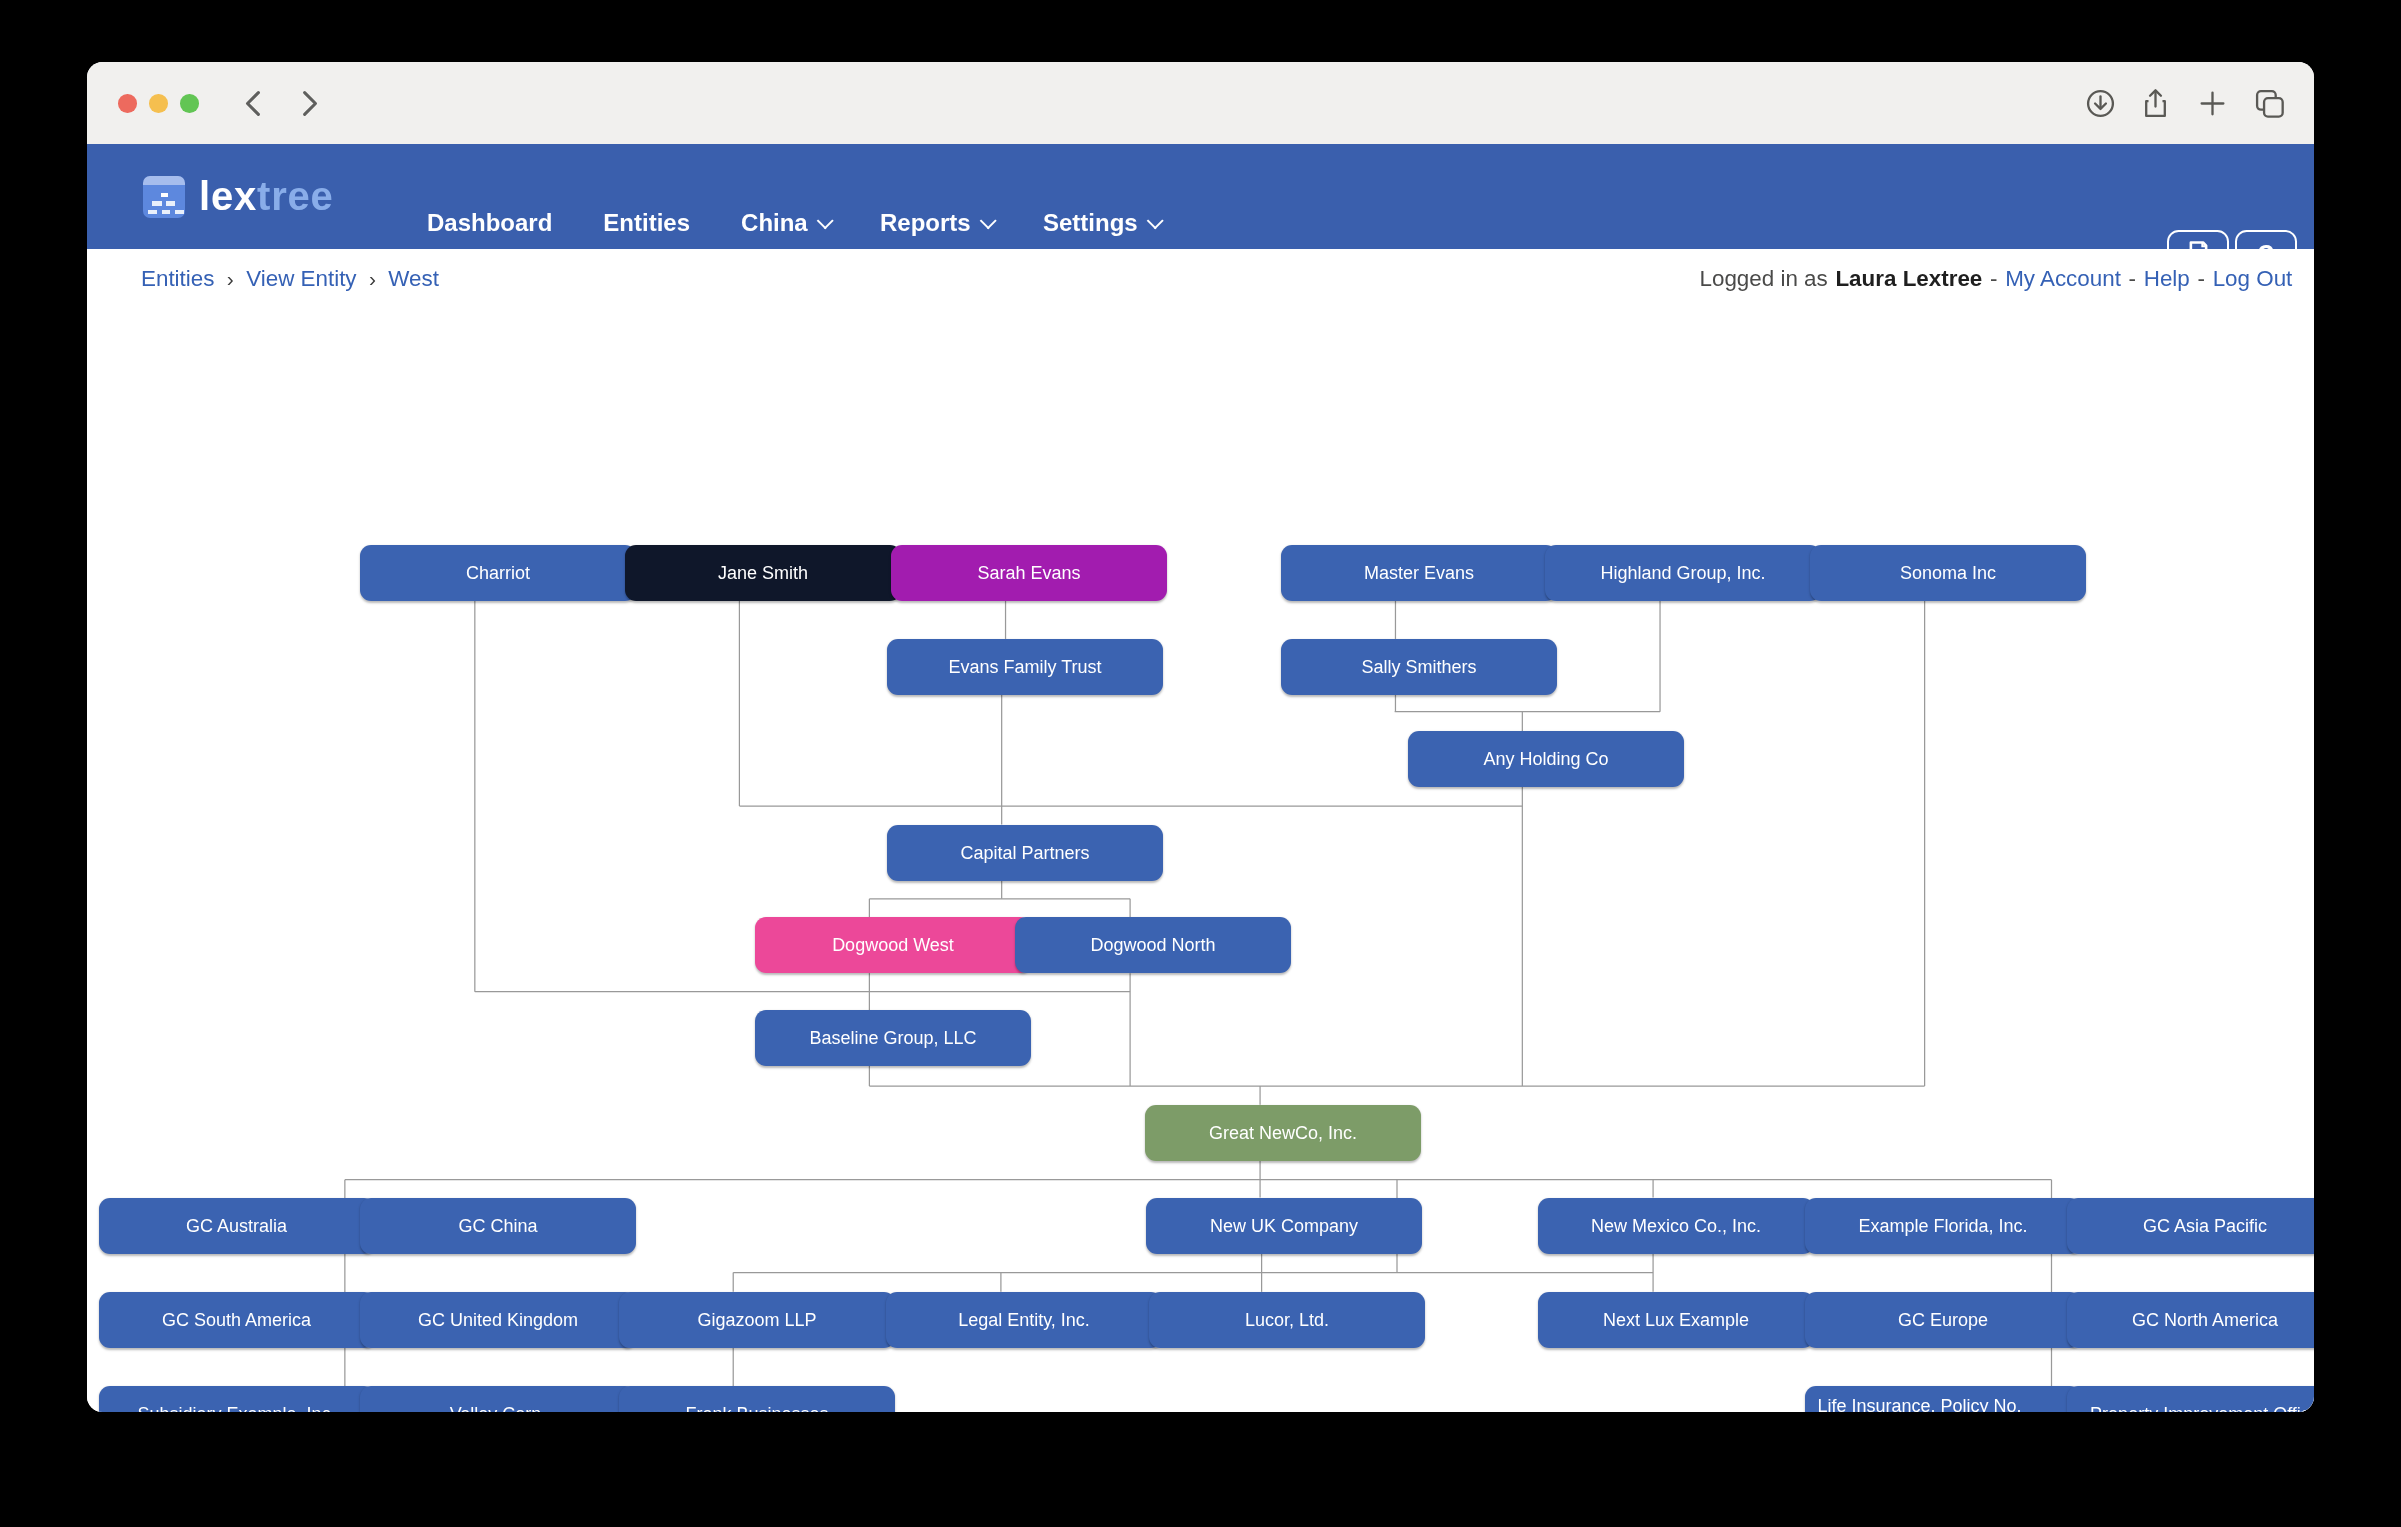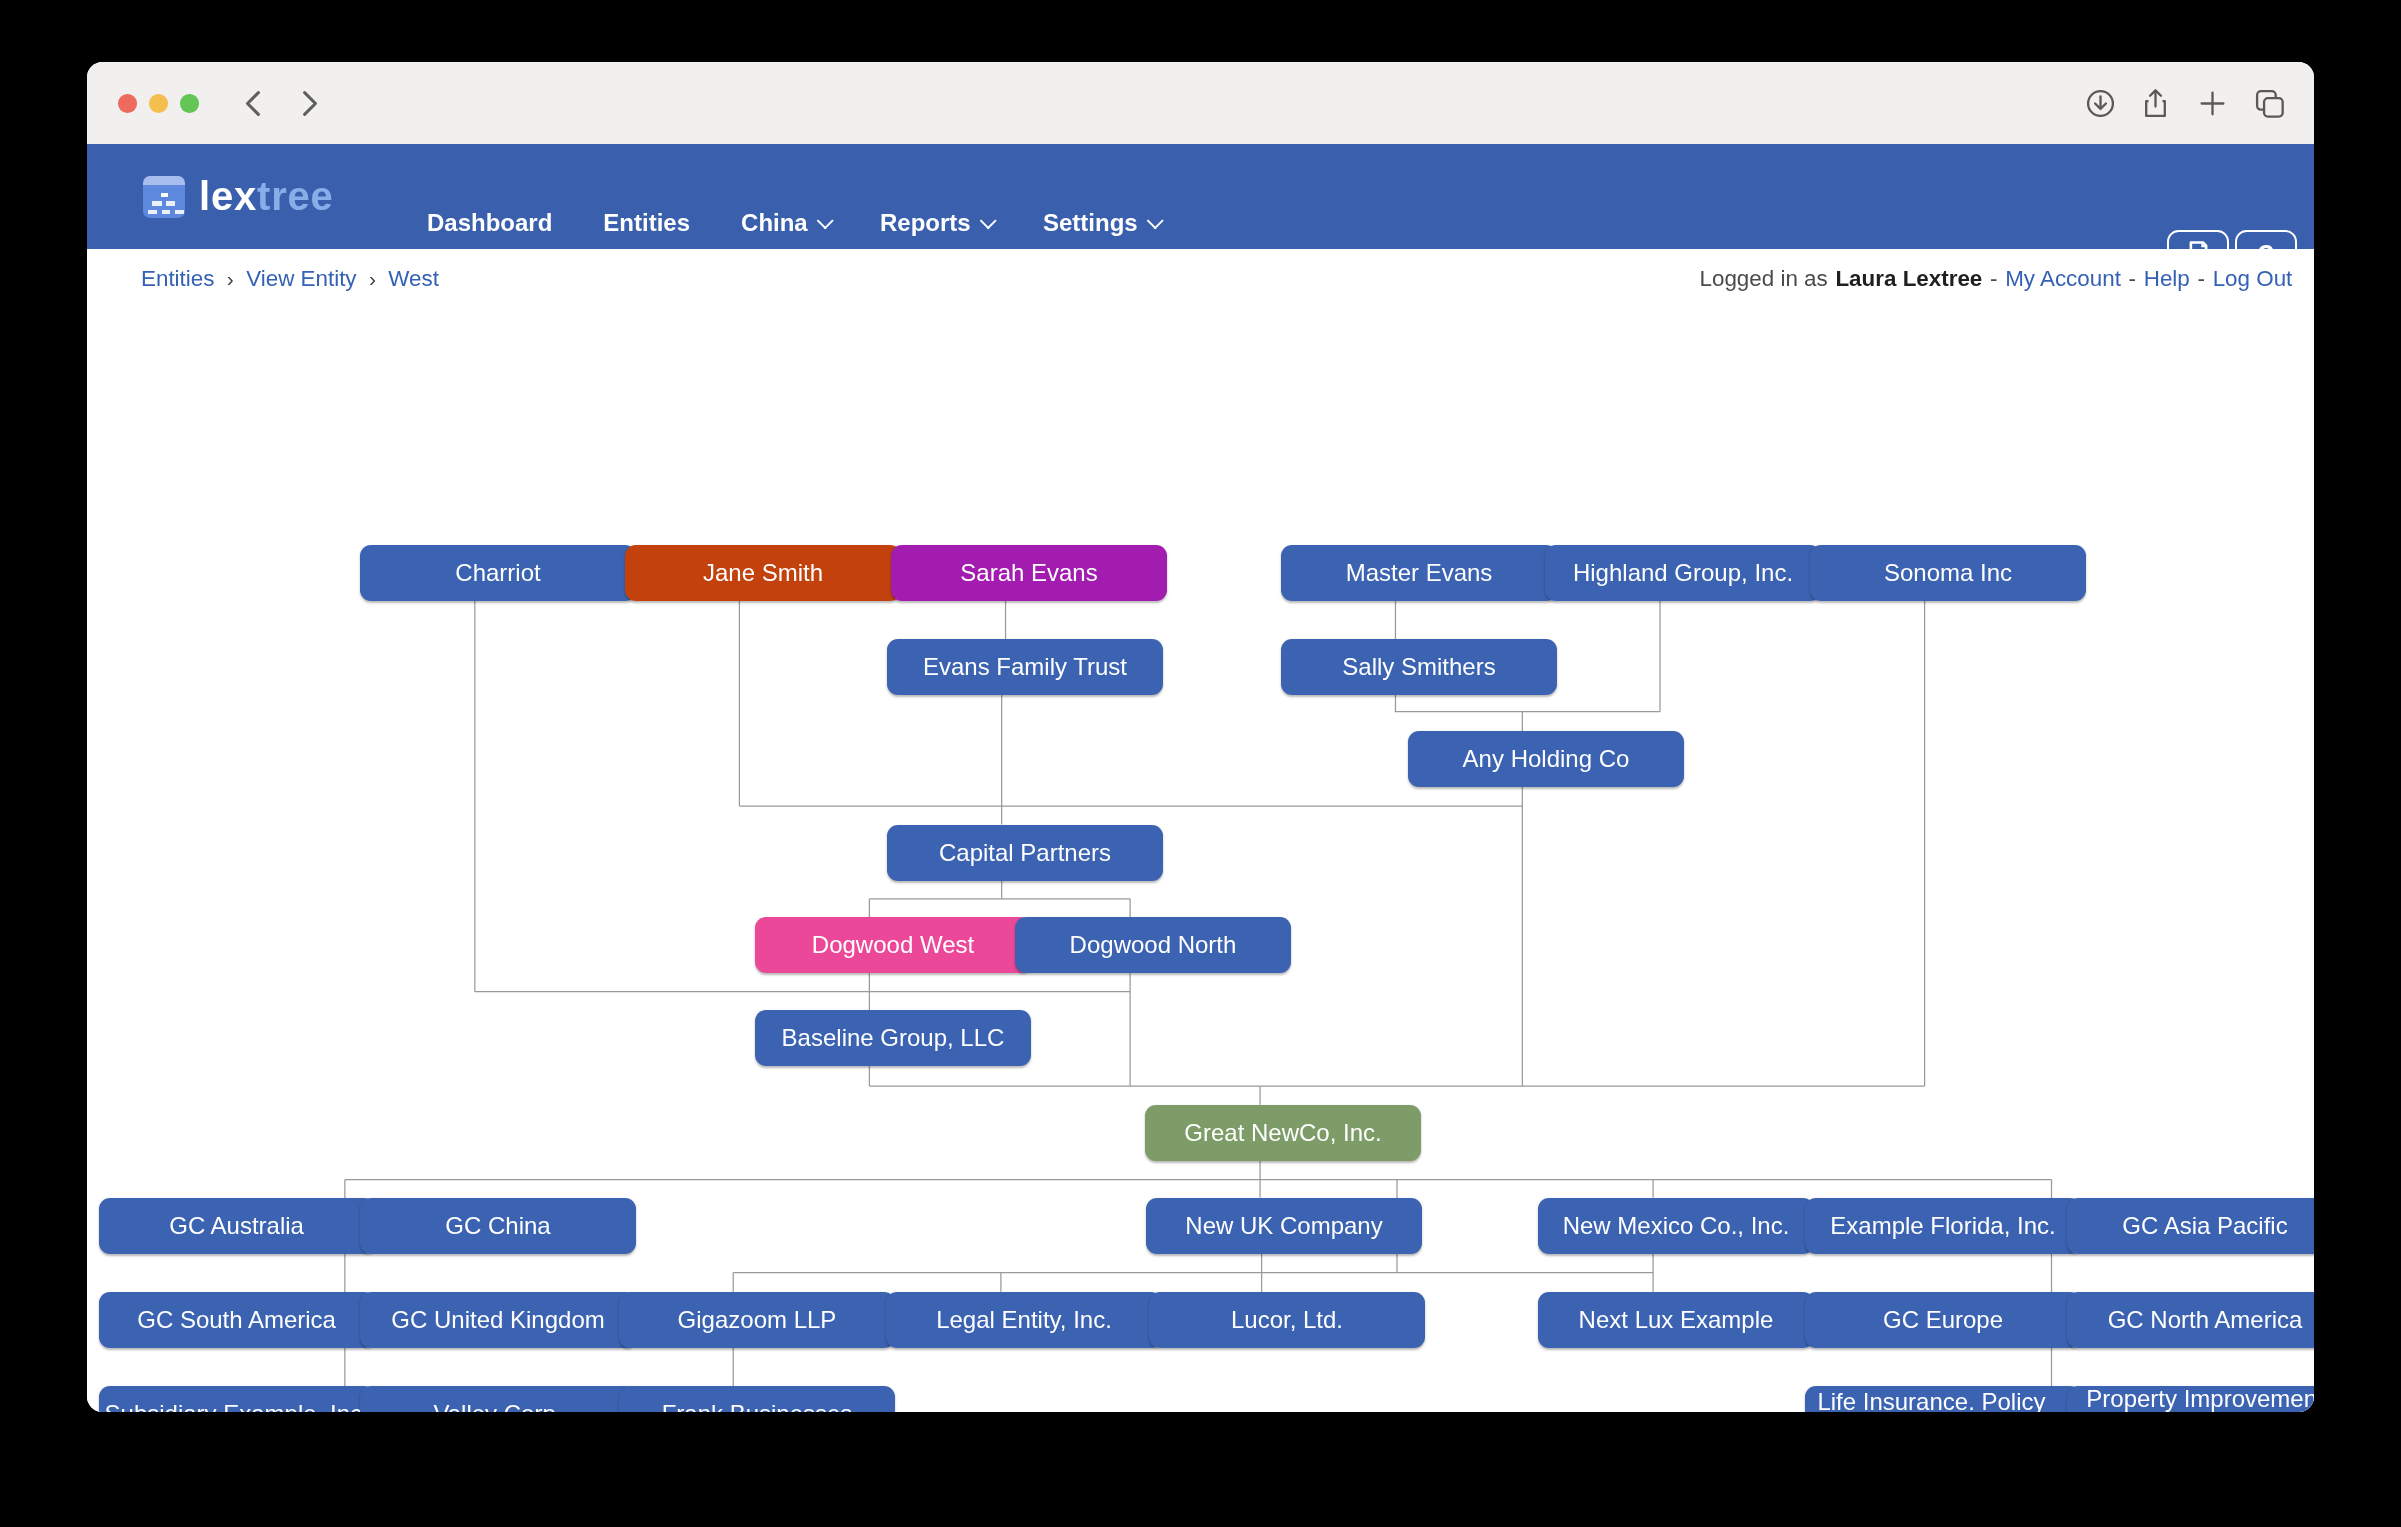--- a/index.html
+++ b/index.html
@@ -52,21 +52,21 @@
     font-size:22.4px;color:#3561b5;}
   .crumb{color:#3561b5;cursor:pointer;}
   .crumb-sep{color:#3c3c3c;font-size:21px;}
   #session{position:absolute;right:21.7px;top:17px;font-size:22.4px;color:#4a4a49;display:flex;gap:7.7px;align-items:center;}
   #session .user{font-weight:bold;color:#1f1f1f;}
   #session .slink{color:#3561b5;cursor:pointer;}
   #session .dash{color:#4a4a49;}
   
   #chart{position:absolute;left:0;top:0;width:2227px;height:1350px;}
   #edges{position:absolute;left:0;top:0;}
-  .node{position:absolute;width:276px;height:56px;border-radius:11px;color:#fff;font-size:24px;
+  .node{position:absolute;width:276px;height:56px;border-radius:11px;color:#fff;font-size:18px;
     display:flex;align-items:center;justify-content:center;text-align:center;
     box-shadow:0 1.5px 2.3px rgba(0,0,0,.28);cursor:pointer;line-height:1.25;box-sizing:border-box;}
   .node.left-align{justify-content:flex-start;text-align:left;padding:0 12.4px;}
 </style>
 </head>
 <body>
 
 <div id="stage">
   <div id="window">
 
@@ -208,21 +208,21 @@
             <line x1="835" y1="1420" x2="835" y2="1470" stroke="#999999" stroke-width="1.6"></line>
             <line x1="311" y1="1262" x2="353" y2="1262" stroke="#999999" stroke-width="1.6"></line>
             <line x1="311" y1="1384" x2="353" y2="1384" stroke="#999999" stroke-width="1.6"></line>
             <line x1="311" y1="1506" x2="353" y2="1506" stroke="#999999" stroke-width="1.6"></line>
             <line x1="2516" y1="1262" x2="2559" y2="1262" stroke="#999999" stroke-width="1.6"></line>
             <line x1="2516" y1="1384" x2="2559" y2="1384" stroke="#999999" stroke-width="1.6"></line>
             <line x1="2516" y1="1506" x2="2559" y2="1506" stroke="#999999" stroke-width="1.6"></line>
             <line x1="2516" y1="1628" x2="2539" y2="1628" stroke="#999999" stroke-width="1.6"></line>
           </svg>
       <div class="node" style="left: 273px; top: 296px; background: rgb(59, 99, 177);">Charriot</div>
-          <div class="node" style="left: 538px; top: 296px; background: #c2410c;">Jane Smith</div>
+          <div class="node" style="left: 538px; top: 296px; background: #0f172a;">Jane Smith</div>
           <div class="node" style="left: 804px; top: 296px; background: #a21caf;">Sarah Evans</div>
           <div class="node" style="left: 1194px; top: 296px; background: rgb(59, 99, 177);">Master Evans</div>
           <div class="node" style="left: 1458px; top: 296px; background: rgb(59, 99, 177);">Highland Group, Inc.</div>
           <div class="node" style="left: 1723px; top: 296px; background: rgb(59, 99, 177);">Sonoma Inc</div>
           <div class="node" style="left: 800px; top: 390px; background: rgb(59, 99, 177);">Evans Family Trust</div>
           <div class="node" style="left: 1194px; top: 390px; background: rgb(59, 99, 177);">Sally Smithers</div>
           <div class="node" style="left: 1321px; top: 482px; background: rgb(59, 99, 177);">Any Holding Co</div>
           <div class="node" style="left: 800px; top: 576px; background: rgb(59, 99, 177);">Capital Partners</div>
           <div class="node" style="left: 668px; top: 668px; background: #ec4899;">Dogwood West</div>
           <div class="node" style="left: 928px; top: 668px; background: rgb(59, 99, 177);">Dogwood North</div>

